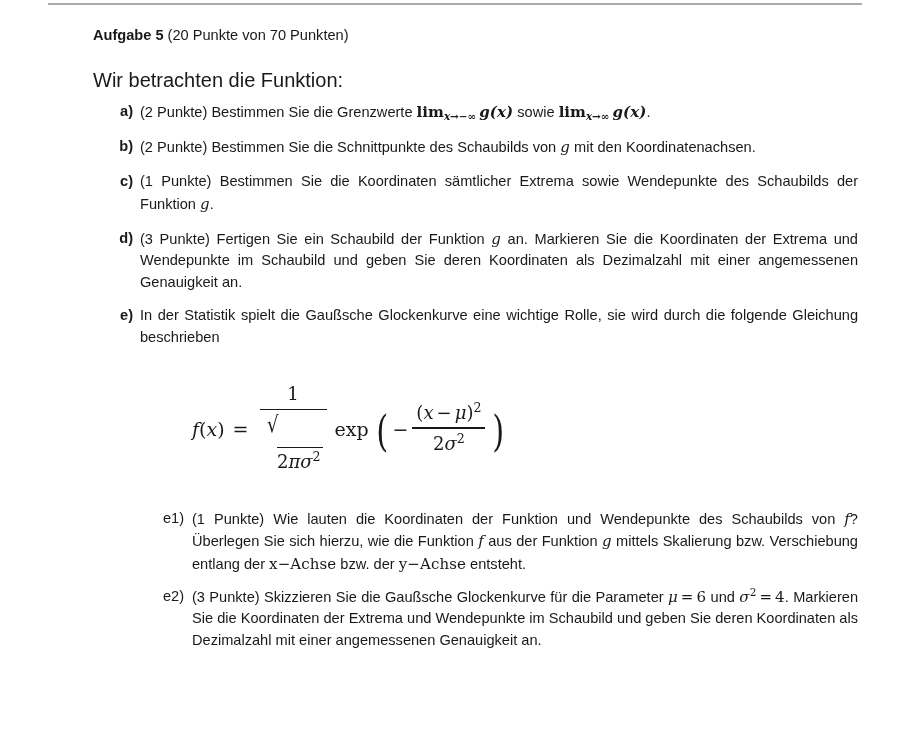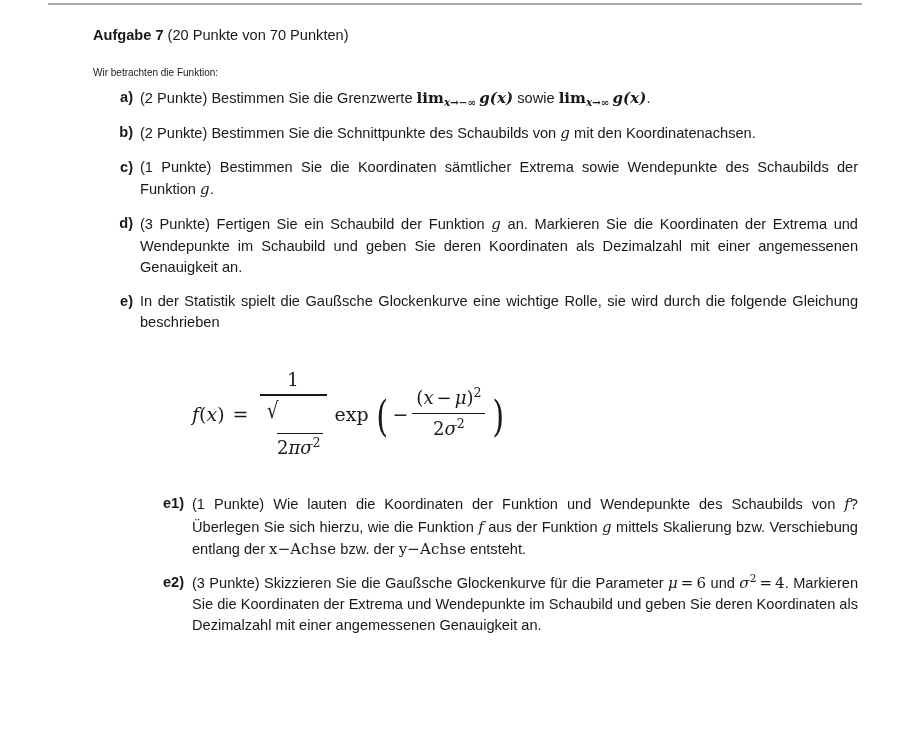--- a/index.html
+++ b/index.html
@@ -43,21 +43,21 @@
   .task-title {
     font-size: 14.6px;
     line-height: 1.4;
     margin: 0 0 21px 0;
   }
   .task-title .bold {
     font-weight: bold;
   }
 
   .intro {
-    font-size: 10px;
+    font-size: 20px;
     line-height: 1.45;
     margin: 0 0 6px 0;
   }
 
   .eq-inline {
     margin: 0 0 14px 0;
     padding-left: 48px;
   }
 
   
@@ -99,21 +99,21 @@
     line-height: 1.47;
     text-align: justify;
     text-justify: inter-word;
   }
   ol.subenum > li > .lbl {
     position: absolute;
     left: 0;
     top: 0;
     width: 44px;
     text-align: right;
-    font-weight: bold;
+    font-weight: normal;
     font-size: 14.6px;
   }
   ol.subenum > li:last-child { margin-bottom: 0; }
 
   .para-plain {
     font-size: 14.6px;
     line-height: 1.47;
     margin: 0;
   }
 
@@ -248,21 +248,21 @@
 </head>
 <body>
 
 <div class="page">
 
   <div class="header-rule"></div>
 
   <div class="content">
 
     <p class="task-title">
-      <span class="bold">Aufgabe 7</span><span>&nbsp;</span><span>(20 Punkte von 70 Punkten)</span>
+      <span class="bold">Aufgabe 5</span><span>&nbsp;</span><span>(20 Punkte von 70 Punkten)</span>
     </p>
 
     <p class="intro">Wir betrachten die Funktion:</p>
 
 
     <ol class="enum">
 
       <li>
         <span class="lbl">a)</span><span>(2 Punkte)</span>
         <span>Bestimmen Sie die Grenzwerte</span>

